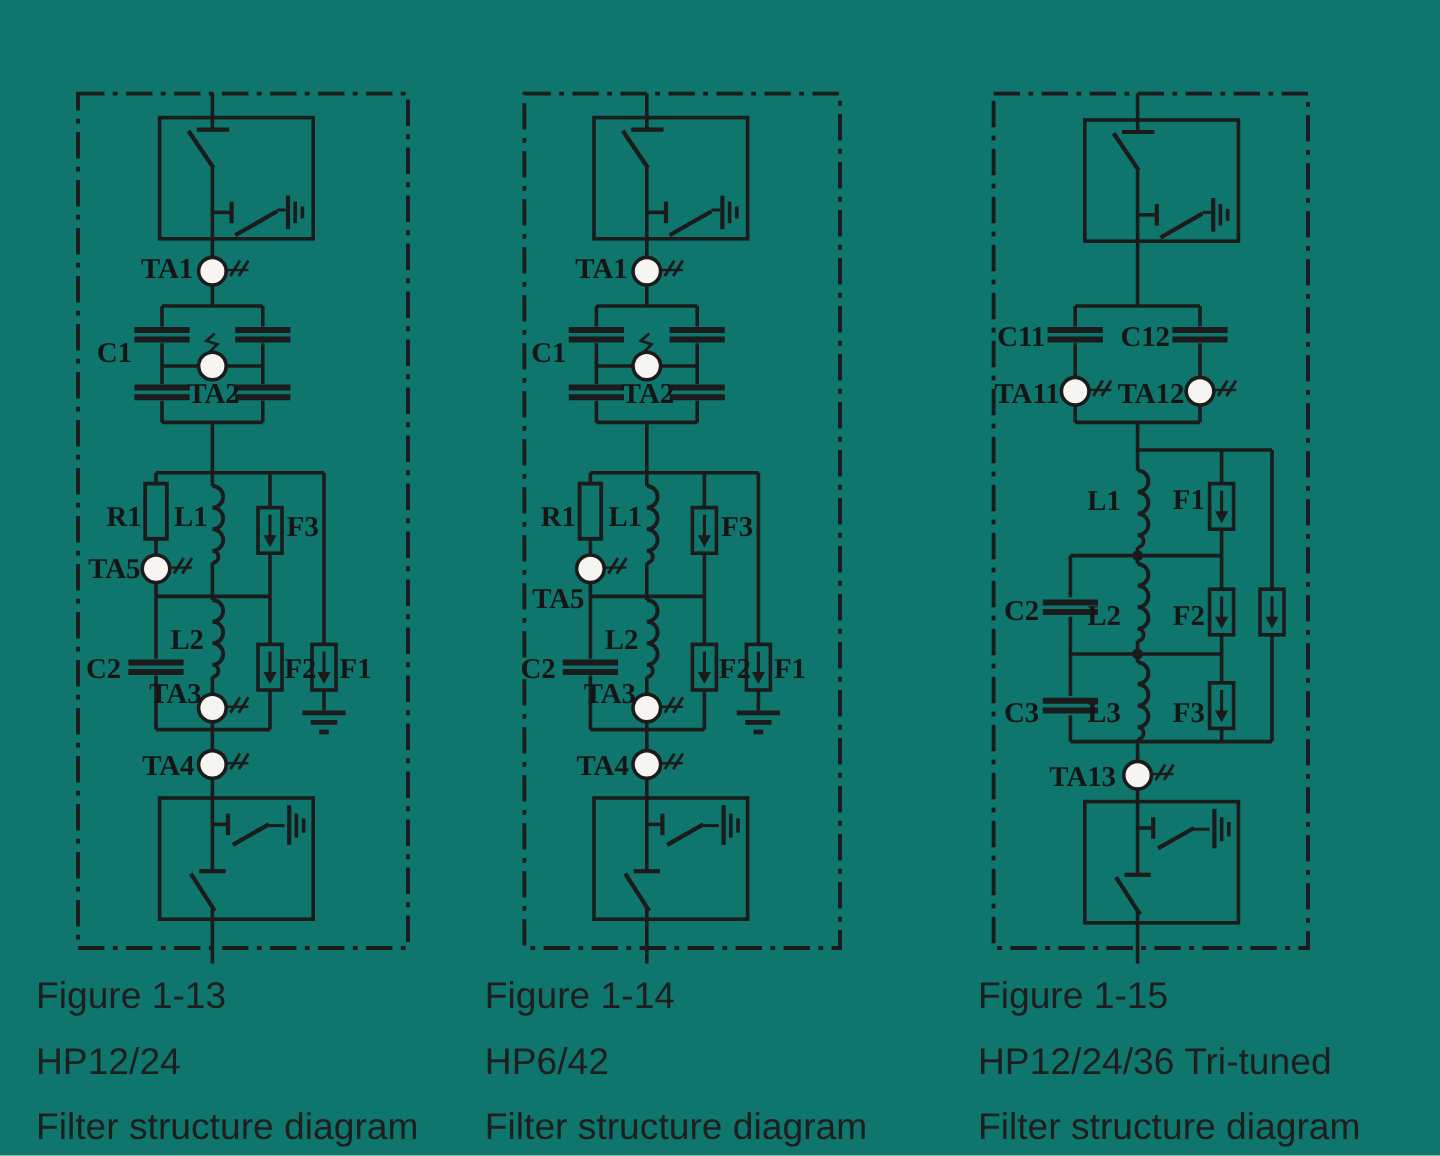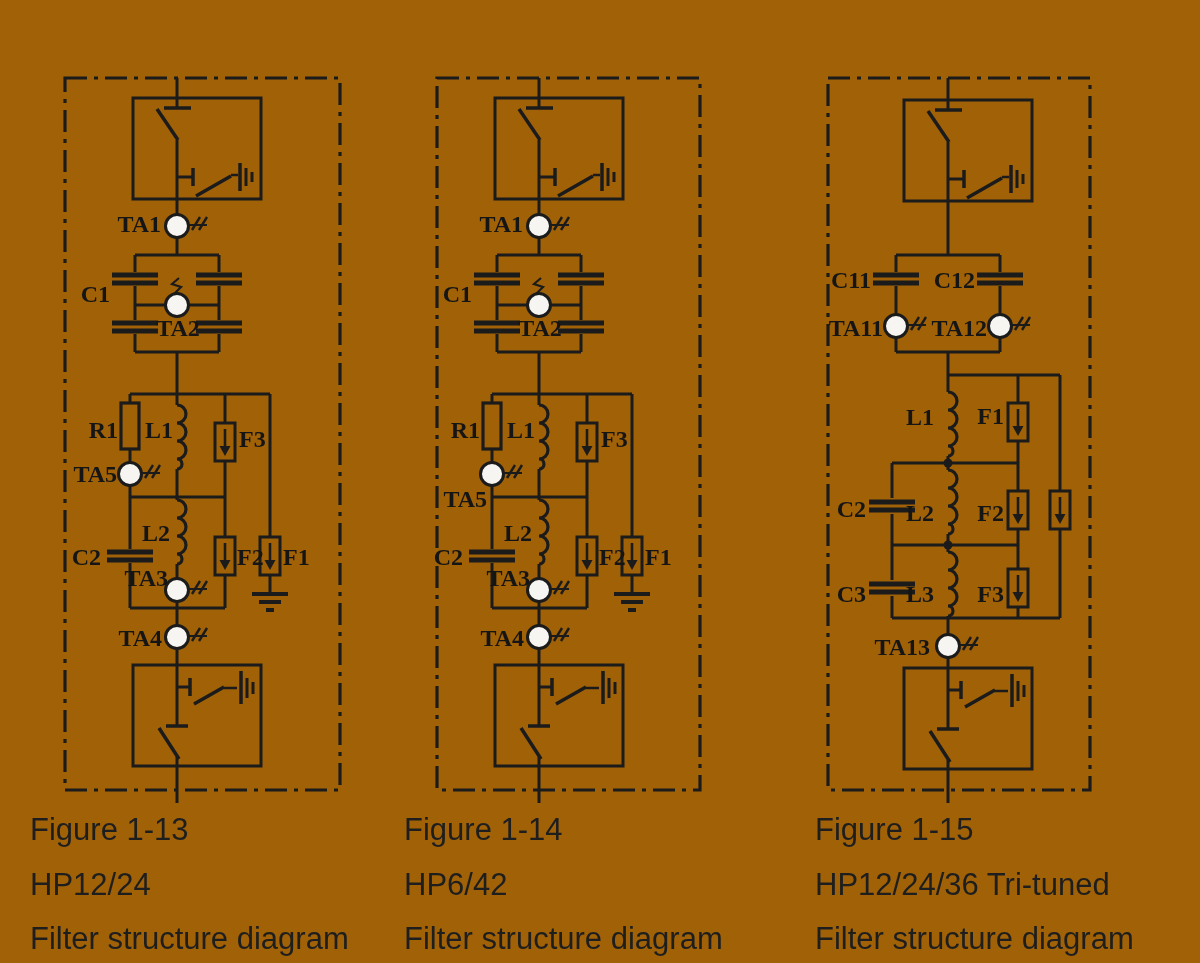--- a/index.html
+++ b/index.html
@@ -1,16 +1,16 @@
 <!DOCTYPE html>
 <html><head>
 <meta charset="utf-8">
 <style>
   html,body{margin:0;padding:0;background:#e9e7e3;}
-  .page{position:relative;width:1200px;height:963px;background:#a16207;overflow:hidden;
+  .page{position:relative;width:1200px;height:963px;background:#0f766e;overflow:hidden;
         font-family:"Liberation Sans",sans-serif;}
   svg{position:absolute;left:0;top:0;}
   .ink{stroke:#1b1b1b;fill:none;stroke-linecap:butt;stroke-linejoin:miter;}
   .lbl{font-family:"Liberation Serif",serif;font-weight:bold;font-size:24px;
        fill:#151515;stroke:none;}
   .cap{font-family:"Liberation Sans",sans-serif;font-weight:400;font-size:31px;
        fill:#1e1e1e;stroke:none;}
   .dash{stroke-dasharray:22 7 4 7;stroke-width:3.2;}
   .w3{stroke-width:3;}
 </style>

